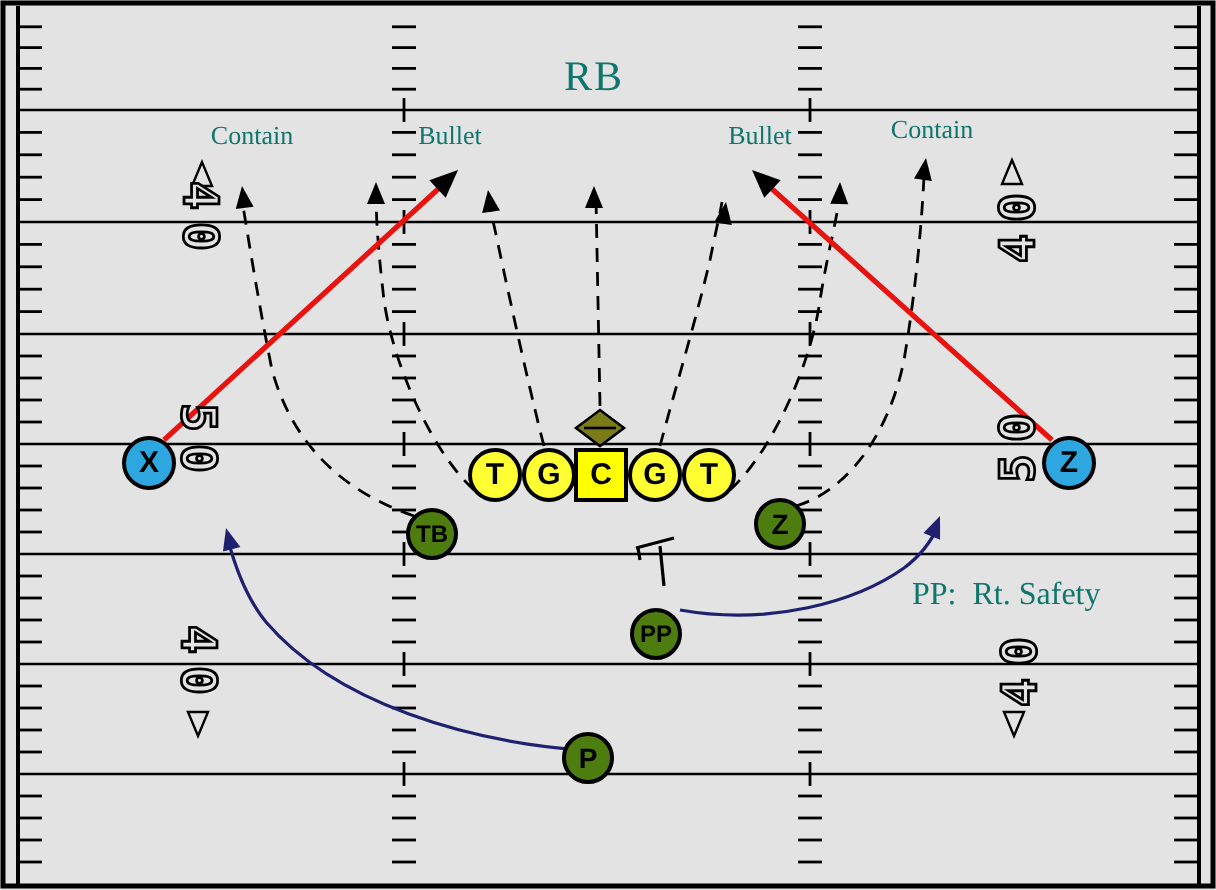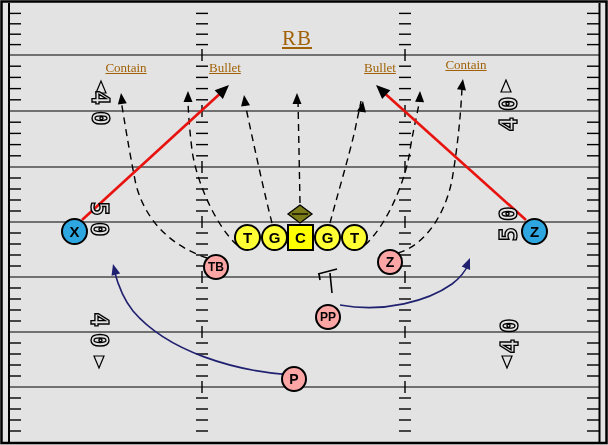--- a/index.html
+++ b/index.html
@@ -2,35 +2,35 @@
 <html><head>
 <meta charset="utf-8">
 <style>
   html,body{margin:0;padding:0;background:#fff;}
   #stage{
     position:relative;width:608px;height:445px;overflow:hidden;
     background:#e3e3e3;
     font-family:"Liberation Serif", serif;
   }
   #field-svg{position:absolute;left:0;top:0;z-index:1;}
-  .lbl{position:absolute;z-index:3;color:#a16207;text-align:center;text-decoration:underline;}
+  .lbl{position:absolute;z-index:3;color:#0f766e;text-align:center;}
   .lane{width:120px;font-size:13px;top:60px;}
   .title{font-size:21px;letter-spacing:1px;}
   .note{font-size:16px;white-space:pre;text-align:left;}
   .pl{
     position:absolute;z-index:4;display:flex;align-items:center;justify-content:center;
     font-family:"Liberation Sans", sans-serif;font-weight:bold;color:#000;
     box-sizing:border-box;border:2px solid #000;border-radius:50%;
   }
   .pl.big{width:27px;height:27px;font-size:15px;}
   .pl.mid{width:26px;height:26px;font-size:12px;}
   .yellow{background:#ffff33;}
   .square{border-radius:0;background:#ffff00;}
   .blue{background:#2ea7e0;}
-  .orange{background:#fca5a5;text-align:right;}
+  .orange{background:#4d7c0f;text-align:right;}
   .fnum{
     position:absolute;z-index:2;width:60px;height:26px;line-height:26px;text-align:center;
     font-family:"DejaVu Sans Mono", monospace;font-weight:bold;font-size:24px;letter-spacing:6px;
     color:#e3e3e3;-webkit-text-stroke:1.4px #000;
   }
   .rot-cw{transform:translate(-50%,-50%) rotate(90deg);}
   .rot-ccw{transform:translate(-50%,-50%) rotate(-90deg);}
 </style>
 </head>
 <body>
@@ -257,20 +257,21 @@
   <div class="fnum rot-cw" style="left:99px;top:333px;">40</div>
   <div class="fnum rot-ccw" style="left:509px;top:111px;">40</div>
   <div class="fnum rot-ccw" style="left:509px;top:221px;">50</div>
   <div class="fnum rot-ccw" style="left:510px;top:333px;">40</div>
 
   <div class="lbl title" style="left:247px;top:26px;width:100px;">RB</div>
   <div class="lbl lane" style="left:66px;">Contain</div>
   <div class="lbl lane" style="left:165px;">Bullet</div>
   <div class="lbl lane" style="left:320px;">Bullet</div>
   <div class="lbl lane" style="left:406px;top:57px;">Contain</div>
+  <div class="lbl note" style="left:456px;top:289px;">PP:  Rt. Safety</div>
 
   <div class="pl big blue" style="left:61px;top:218px;">X</div>
   <div class="pl big yellow" style="left:234px;top:224px;">T</div>
   <div class="pl big yellow" style="left:261px;top:224px;">G</div>
   <div class="pl big square" style="left:287px;top:224px;">C</div>
   <div class="pl big yellow" style="left:314px;top:224px;">G</div>
   <div class="pl big yellow" style="left:341px;top:224px;">T</div>
   <div class="pl big blue" style="left:521px;top:218px;">Z</div>
   <div class="pl mid orange" style="left:203px;top:254px;">TB</div>
   <div class="pl mid orange" style="left:377px;top:249px;font-size:14px;">Z</div>

